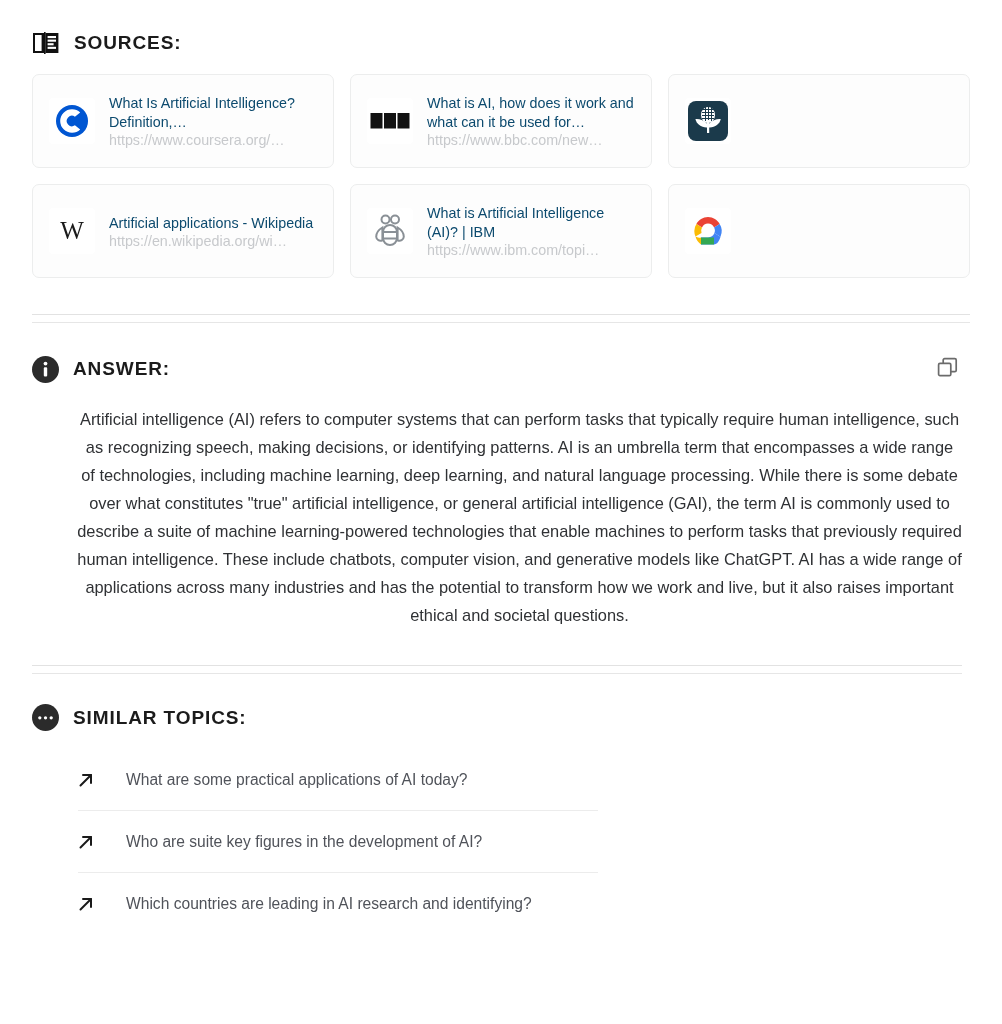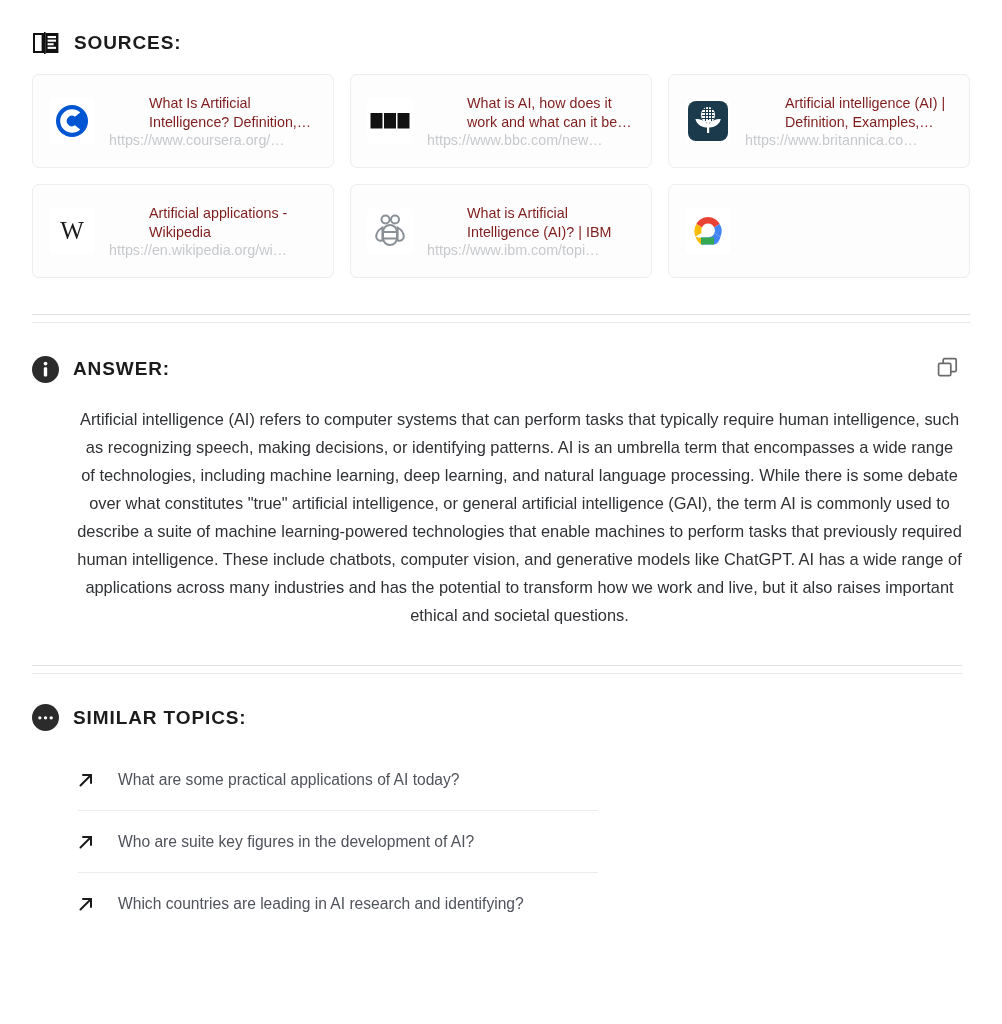--- a/index.html
+++ b/index.html
@@ -42,23 +42,23 @@
     overflow: hidden;
     cursor: pointer;
   }
   .source-logo {
     flex: 0 0 46px; width:46px; height:46px;
     display:flex; align-items:center; justify-content:center;
     background:#fff; border-radius:4px;
   }
   .source-text { flex: 1 1 auto; min-width: 0; }
   .source-title {
-    font-size: 14.3px; line-height: 19px; color: #7f1d1d;
+    font-size: 14.3px; line-height: 19px; color: #0c4a6e;
     display: -webkit-box; -webkit-line-clamp: 2; -webkit-box-orient: vertical;
-    overflow: hidden; white-space: normal; margin-left: 40px;
+    overflow: hidden; white-space: normal;
   }
   .source-url {
     margin-top: 0;
     font-size: 14.3px; color: #c7c9cc;
     white-space: nowrap; overflow: hidden; text-overflow: clip;
   }
 
   
   .divider-band { margin-top: 36px; }
   .divider-band .l1 { height:1px; background:#e2e2e2; }
@@ -79,21 +79,21 @@
     color: #2f3134;
     max-width: 900px;
     text-align: center;
   }
 
   
   .topics-section { padding: 30px 32px 0 32px; }
   .dots-icon { width:27px; height:27px; display:block; }
   .topics-list { margin: 18px 0 0 46px; }
   .topic-row {
-    display:flex; align-items:center; gap: 24px;
+    display:flex; align-items:center; gap: 32px;
     height: 62px;
     border-bottom: 1px solid #ececec;
     cursor: pointer;
     width: 520px;
   }
   .topic-row:last-child { border-bottom: 0; }
   .topic-row:nth-child(3) { width: 582px; }
   .arrow-icon { flex:0 0 16px; width:16px; height:16px; display:block; }
   .topic-label { font-size: 15.6px; color: #50535a; white-space: nowrap; }
 </style>
@@ -160,24 +160,20 @@
               <rect x="15" y="18" width="12" height="1"></rect>
               <rect x="18" y="7" width="1" height="14"></rect>
               <rect x="21" y="6" width="1" height="15"></rect>
               <rect x="24" y="7" width="1" height="14"></rect>
             </g>
             <rect x="20" y="20" width="2.2" height="13" fill="#ffffff"></rect>
             <path d="M20.4 24c-3.5-4-8-5.4-12-5 1.2 5.2 6 8.8 12 8.4z" fill="#ffffff"></path>
             <path d="M21.8 24c3.5-4 8-5.4 12-5-1.2 5.2-6 8.8-12 8.4z" fill="#ffffff"></path>
           </svg>
         </div>
-        <div class="source-text">
-          <div class="source-title">Artificial intelligence (AI) | Definition, Examples, Types…</div>
-          <div class="source-url">https://www.britannica.co…</div>
-        </div>
       </div>
 
       <div class="source-card">
         <div class="source-logo">
           <svg width="44" height="38" viewBox="0 0 44 38" xmlns="http://www.w3.org/2000/svg">
             <text x="22" y="27" text-anchor="middle" font-family="'Liberation Serif', serif" font-size="25" fill="#1a1a1a">W</text>
           </svg>
         </div>
         <div class="source-text">
           <div class="source-title">Artificial applications - Wikipedia</div>

